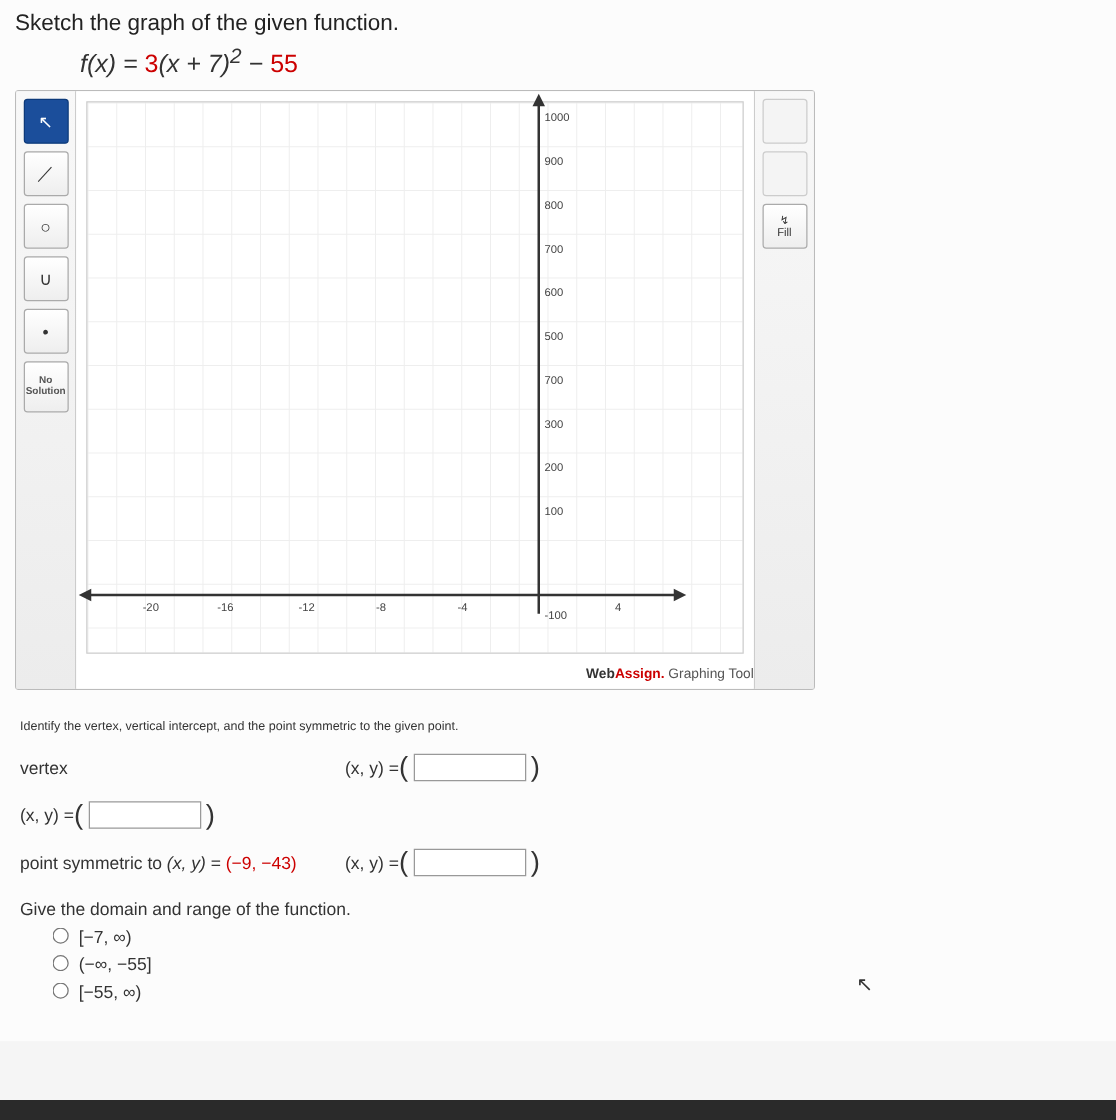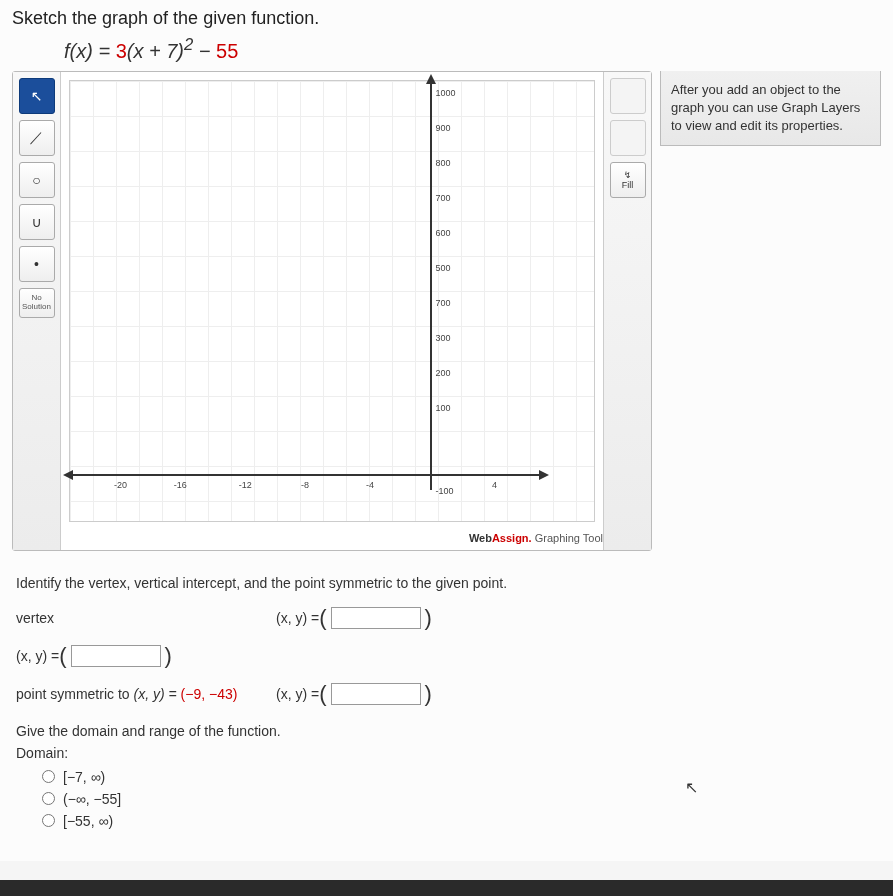--- a/index.html
+++ b/index.html
@@ -47,21 +47,21 @@
   background: linear-gradient(#fff,#eee);
   display:flex;align-items:center;justify-content:center;
   font-size:14px;
   cursor:pointer;
 }
 .tool-btn.selected {
   background: #1b4e9b;
   color: #fff;
   border-color:#0d3a7a;
 }
-.tool-btn.nosol { font-size:8px; text-align:center; color:#555; line-height:1.1; height:30px;}
+.tool-btn.nosol { font-size:8px; text-align:center; color:#555; line-height:1.1; height:41px;font-weight:bold;}
 .graph-canvas {
   flex:1;
   position:relative;
   background:#fff;
 }
 .grid {
   position:absolute; inset:8px 8px 28px 8px;
   border:1px solid #ccc;
   background-image:
     linear-gradient(#eee 1px, transparent 1px),
@@ -105,21 +105,21 @@
   background: linear-gradient(#f0f0f0,#e8e8e8);
   border:1px solid #bbb;
   border-top:none;
   padding:10px;
   font-size:13px;
   color:#333;
   line-height:1.4;
 }
 
 .sub-question { margin-top:24px; padding:0 4px 18px;}
-.sub-prompt { font-size:14px; margin-bottom:14px;}
+.sub-prompt { font-size:10px; margin-bottom:14px;}
 .answer-row { display:flex; align-items:center; margin-bottom:12px; font-size:14px;}
 .answer-row .label { width:260px; color:#333;}
 .answer-row .label .red{color:#c00;}
 .answer-row .rhs { display:flex; align-items:center;}
 .xy-input {
   width:90px; height:22px; border:1px solid #999; background:#fff; margin:0 4px;
 }
 .paren{font-size:22px;}
 
 .domain-section{margin-top:16px;}
@@ -185,21 +185,20 @@
         <div class="help-btn"></div>
         <div class="help-btn"></div>
         <div class="fill-btn">
           <span>↯</span>
           <span>Fill</span>
         </div>
       </div>
     </div>
 
     <div class="layers-panel">
-      <div class="layers-body">After you add an object to the graph you can use Graph Layers to view and edit its properties.</div>
     </div>
   </div>
 
   <div class="sub-question">
     <div class="sub-prompt">Identify the vertex, vertical intercept, and the point symmetric to the given point.</div>
 
     <div class="answer-row">
       <div class="label">vertex</div>
       <div class="rhs">
         <span>(x, y) = </span>
@@ -225,21 +224,20 @@
       <div class="rhs">
         <span>(x, y) = </span>
         <span class="paren">(</span>
         <input class="xy-input" style="">
         <span class="paren">)</span>
       </div>
     </div>
 
     <div class="domain-section">
       <div class="domain-prompt">Give the domain and range of the function.</div>
-      <div class="domain-label">Domain:</div>
       <label class="radio-row">
         <input type="radio" name="dom" style="">
         <span>[−7, ∞)</span>
       </label>
       <label class="radio-row">
         <input type="radio" name="dom" style="">
         <span>(−∞, −55]</span>
       </label>
       <label class="radio-row">
         <input type="radio" name="dom" style="">

